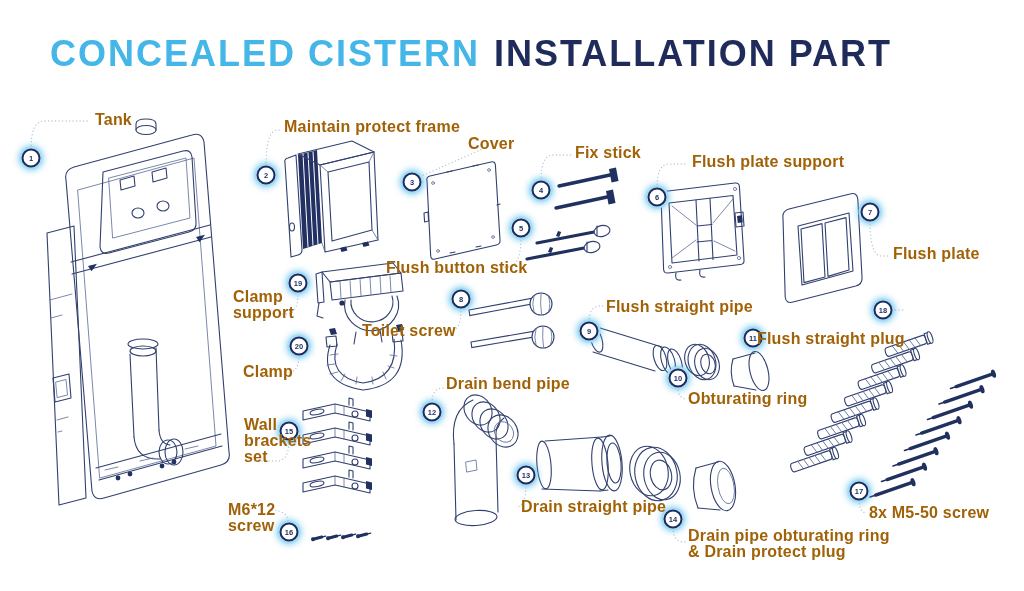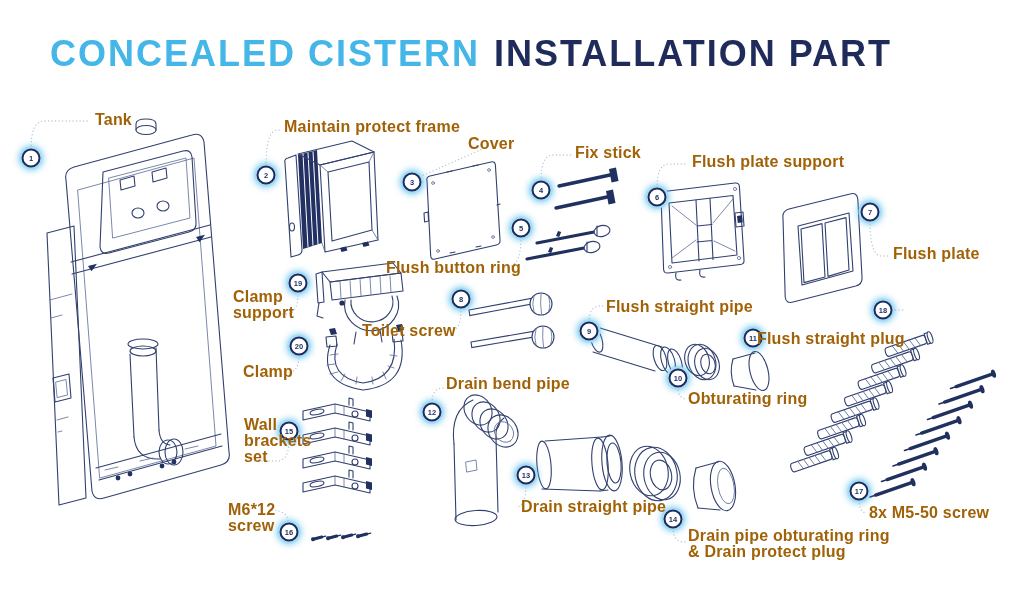--- a/index.html
+++ b/index.html
@@ -442,21 +442,21 @@
       <span>19</span>
     </div>
   <div class="badge" style="left:299px;top:346px">
       <span>20</span>
     </div>
 
   <div class="lbl" style="left:95px;top:112px">Tank</div>
   <div class="lbl" style="left:284px;top:119px">Maintain protect frame</div>
   <div class="lbl" style="left:468px;top:136px">Cover</div>
   <div class="lbl" style="left:575px;top:145px">Fix stick</div>
-  <div class="lbl" style="left:386px;top:260px">Flush button ring</div>
+  <div class="lbl" style="left:386px;top:260px">Flush button stick</div>
   <div class="lbl" style="left:692px;top:154px">Flush plate support</div>
   <div class="lbl" style="left:893px;top:246px">Flush plate</div>
   <div class="lbl" style="left:362px;top:323px">Toilet screw</div>
   <div class="lbl" style="left:606px;top:299px">Flush straight pipe</div>
   <div class="lbl" style="left:688px;top:391px">Obturating ring</div>
   <div class="lbl" style="left:757px;top:331px">Flush straight plug</div>
   <div class="lbl" style="left:446px;top:376px">Drain bend pipe</div>
   <div class="lbl" style="left:521px;top:499px">Drain straight pipe</div>
   <div class="lbl" style="left:688px;top:528px">Drain pipe obturating ring
 &amp; Drain protect plug</div>

